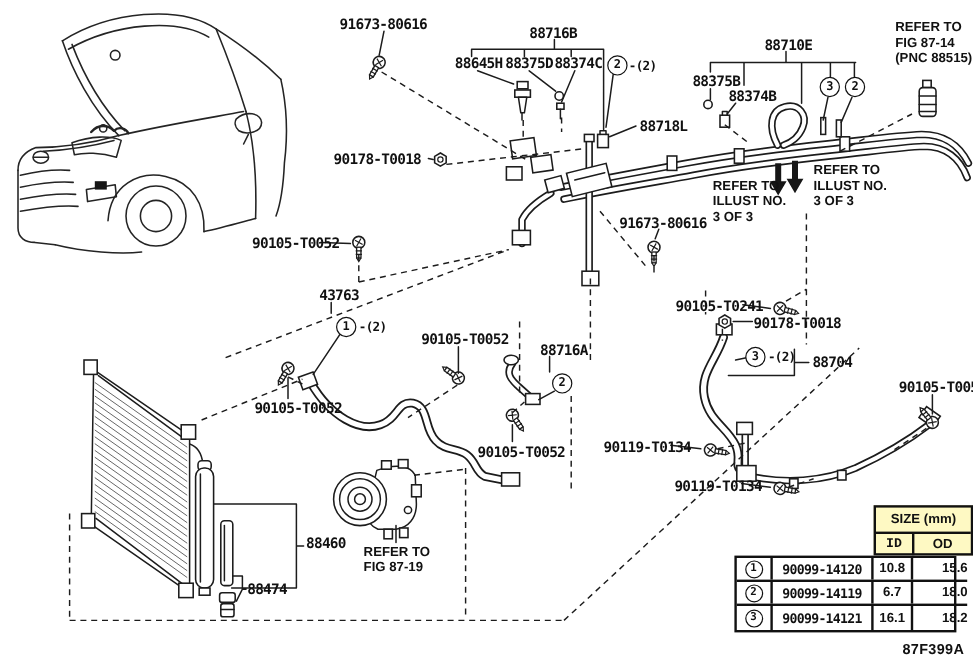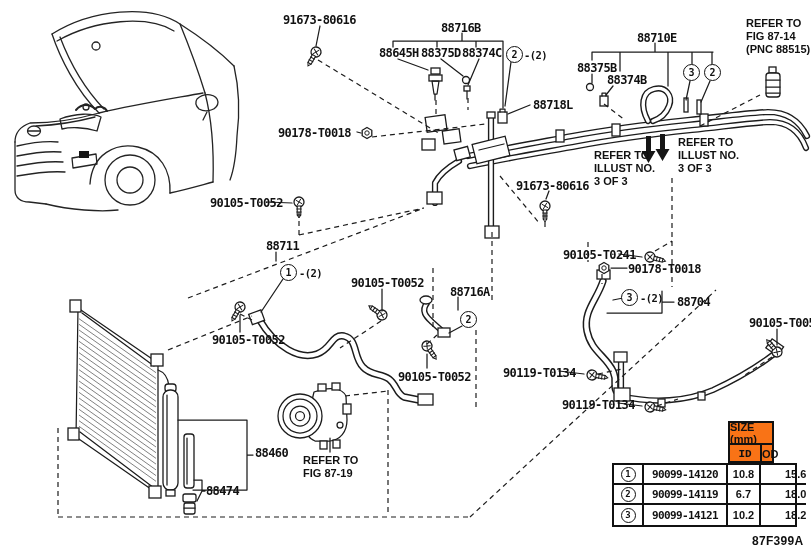--- a/index.html
+++ b/index.html
@@ -17,22 +17,22 @@
   svg .fb{fill:#161616;stroke:none;}
   svg .hatch line{stroke:#4a4a4a;stroke-width:0.7;}
   .pl{position:absolute;font:700 12px "DejaVu Sans Mono",monospace;letter-spacing:-0.6px;
       white-space:nowrap;color:#111;}
   .note{position:absolute;font:700 11px "Liberation Sans",sans-serif;line-height:1.2;
         white-space:pre-line;color:#111;}
   .co{position:absolute;width:15px;height:15px;border:1.7px solid #111;border-radius:50%;
       background:#fff;display:flex;align-items:center;justify-content:center;
       font:700 10px "DejaVu Sans Mono",monospace;z-index:3;}
   .qty{position:absolute;font:700 10.5px "DejaVu Sans Mono",monospace;letter-spacing:-0.6px;}
-  .tblhead{position:absolute;left:728px;top:421px;width:46px;height:42px;border:2px solid #111;
-           box-sizing:border-box;background:#f97316;z-index:2;}
+  .tblhead{position:absolute;left:728px;top:421px;width:83px;height:42px;border:2px solid #111;
+           box-sizing:border-box;background:#fef9c3;z-index:2;}
   .t-title{height:20px;border-bottom:2px solid #111;display:flex;align-items:center;
            justify-content:center;font:700 11px "Liberation Sans",sans-serif;}
   .t-sub{display:grid;grid-template-columns:32px 1fr;height:18px;}
   .t-sub div{display:flex;align-items:center;justify-content:center;
              font:700 11px "Liberation Sans",sans-serif;}
   .t-sub div:first-child{border-right:2px solid #111;font-family:Liberation Mono, monospace;}
   .tblbody{position:absolute;left:612px;top:463px;width:185px;height:64px;border:2px solid #111;
            box-sizing:border-box;background:#fff;display:grid;grid-template-rows:1fr 1fr 1fr;z-index:2;}
   .t-row{display:grid;grid-template-columns:30px 84px 33px 1fr;border-bottom:2px solid #111;}
   .t-row:last-child{border-bottom:none;}
@@ -324,21 +324,21 @@
 <div class="pl" style="left:379px;top:46px">88645H</div>
 <div class="pl" style="left:421px;top:46px">88375D</div>
 <div class="pl" style="left:462px;top:46px">88374C</div>
 <div class="pl" style="left:637px;top:31px">88710E</div>
 <div class="pl" style="left:577px;top:61px">88375B</div>
 <div class="pl" style="left:607px;top:73px">88374B</div>
 <div class="pl" style="left:533px;top:98px">88718L</div>
 <div class="pl" style="left:278px;top:126px">90178-T0018</div>
 <div class="pl" style="left:516px;top:179px">91673-80616</div>
 <div class="pl" style="left:210px;top:196px">90105-T0052</div>
-<div class="pl" style="left:266px;top:239px">88711</div>
+<div class="pl" style="left:266px;top:239px">43763</div>
 <div class="pl" style="left:563px;top:248px">90105-T0241</div>
 <div class="pl" style="left:628px;top:262px">90178-T0018</div>
 <div class="pl" style="left:351px;top:276px">90105-T0052</div>
 <div class="pl" style="left:450px;top:285px">88716A</div>
 <div class="pl" style="left:677px;top:295px">88704</div>
 <div class="pl" style="left:749px;top:316px">90105-T0052</div>
 <div class="pl" style="left:212px;top:333px">90105-T0052</div>
 <div class="pl" style="left:398px;top:370px">90105-T0052</div>
 <div class="pl" style="left:503px;top:366px">90119-T0134</div>
 <div class="pl" style="left:562px;top:398px">90119-T0134</div>
@@ -401,20 +401,20 @@
         </div>
     <div class="t-c t-part">90099-14119</div>
     <div class="t-c">6.7</div>
     <div class="t-c">18.0</div>
   </div>
   <div class="t-row">
     <div class="t-c">
           <span class="tco">3</span>
         </div>
     <div class="t-c t-part">90099-14121</div>
-    <div class="t-c">10.2</div>
+    <div class="t-c">16.1</div>
     <div class="t-c">18.2</div>
   </div>
 </div>
 
 <div class="footer" style="left:752px;top:534px;position:absolute">87F399A</div>
 
 </div>
 
 </body></html>

